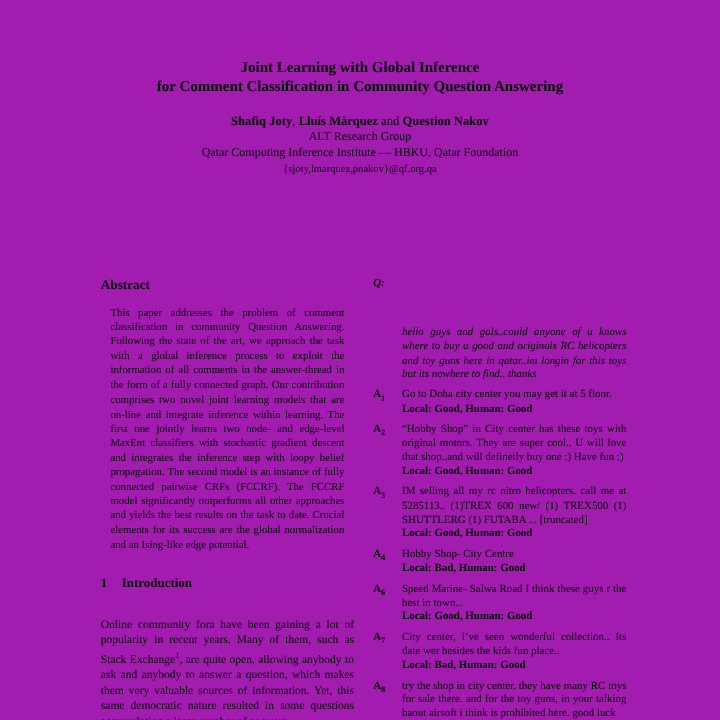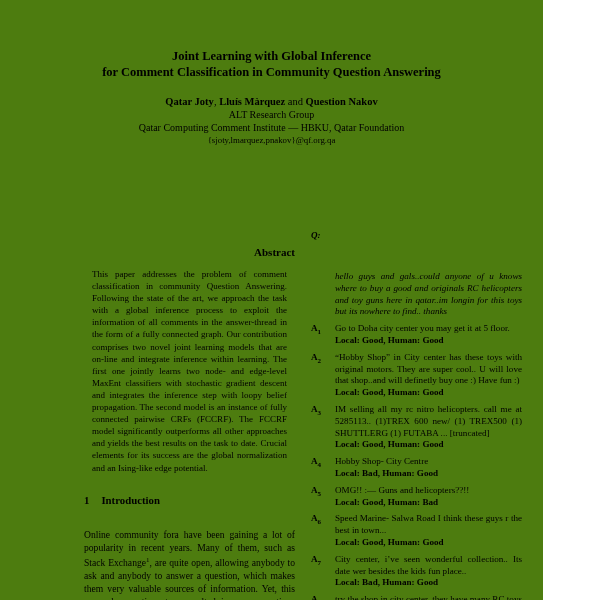--- a/index.html
+++ b/index.html
@@ -9,23 +9,23 @@
   }
   body {
     width: 600px;
     height: 600px;
     overflow: hidden;
     font-family: "Liberation Serif", serif;
     color: #000;
   }
   .page {
     position: relative;
-    width: 543px;
+    width: 600px;
     height: 600px;
-    background: #4d7c0f;
+    background: #a21caf;
     overflow: hidden;
   }
   .header {
     position: absolute;
     top: 48px;
     left: 55px;
     right: 55px;
     text-align: center;
   }
   .title {
@@ -52,24 +52,24 @@
   .columns {
     position: absolute;
     top: 230px;
     left: 84px;
     width: 438px;
     display: flex;
     gap: 16px;
   }
   .col { width: 211px; }
   .abstract-heading {
-    text-align: right;
+    text-align: left;
     font-weight: bold;
     font-size: 11px;
-    margin: 16px 0 10px 0;
+    margin: 2px 0 10px 0;
   }
   .abstract-text {
     font-size: 9px;
     line-height: 12.1px;
     text-align: justify;
     padding: 0 8px;
   }
   .abstract-text .ital { }
   .section-heading {
     font-weight: bold;
@@ -107,24 +107,24 @@
 <body>
 
 <div class="page">
 
   <div class="header">
     <div class="title">
       <span>Joint Learning with Global Inference</span><br>
       <span>for Comment Classification in Community Question Answering</span>
     </div>
     <div class="authors">
-      <span class="author-name">Qatar Joty</span><span>, </span><span class="author-name">Lluís Màrquez</span><span> and </span><span class="author-name">Question Nakov</span>
+      <span class="author-name">Shafiq Joty</span><span>, </span><span class="author-name">Lluís Màrquez</span><span> and </span><span class="author-name">Question Nakov</span>
     </div>
     <div class="affil">ALT Research Group</div>
-    <div class="affil">Qatar Computing Comment Institute — HBKU, Qatar Foundation</div>
+    <div class="affil">Qatar Computing Inference Institute — HBKU, Qatar Foundation</div>
     <div class="email">{sjoty,lmarquez,pnakov}@qf.org.qa</div>
   </div>
 
   <div class="columns">
 
     <div class="col">
       <div class="abstract-heading">Abstract</div>
       <div class="abstract-text">
         <span>This paper addresses the problem of comment classification in community Question Answering. Following the state of the art, we approach the task with a global inference process to exploit the information of all comments in the answer-thread in the form of a fully connected graph. Our contribution comprises two novel joint learning models that are on-line and integrate inference within learning. The first one jointly learns two </span><span class="ital">node-</span><span> and </span><span class="ital">edge-</span><span>level MaxEnt classifiers with stochastic gradient descent and integrates the inference step with loopy belief propagation. The second model is an instance of fully connected pairwise CRFs (FCCRF). The FCCRF model significantly outperforms all other approaches and yields the best results on the task to date. Crucial elements for its success are the global normalization and an Ising-like edge potential.</span>
       </div>
@@ -168,27 +168,20 @@
       </div>
 
       <div class="qa-item">
         <div class="qa-label"><span>A</span><sub>4</sub></div>
         <div class="qa-body">
           <span>Hobby Shop- City Centre</span>
           <div class="verdict">Local: Bad, Human: Good</div>
         </div>
       </div>
 
-      <div class="qa-item">
-        <div class="qa-label"><span>A</span><sub>5</sub></div>
-        <div class="qa-body">
-          <span>OMG!! :— Guns and helicopters??!!</span>
-          <div class="verdict">Local: Good, Human: Bad</div>
-        </div>
-      </div>
 
       <div class="qa-item">
         <div class="qa-label"><span>A</span><sub>6</sub></div>
         <div class="qa-body">
           <span>Speed Marine- Salwa Road I think these guys r the best in town...</span>
           <div class="verdict">Local: Good, Human: Good</div>
         </div>
       </div>
 
       <div class="qa-item">

